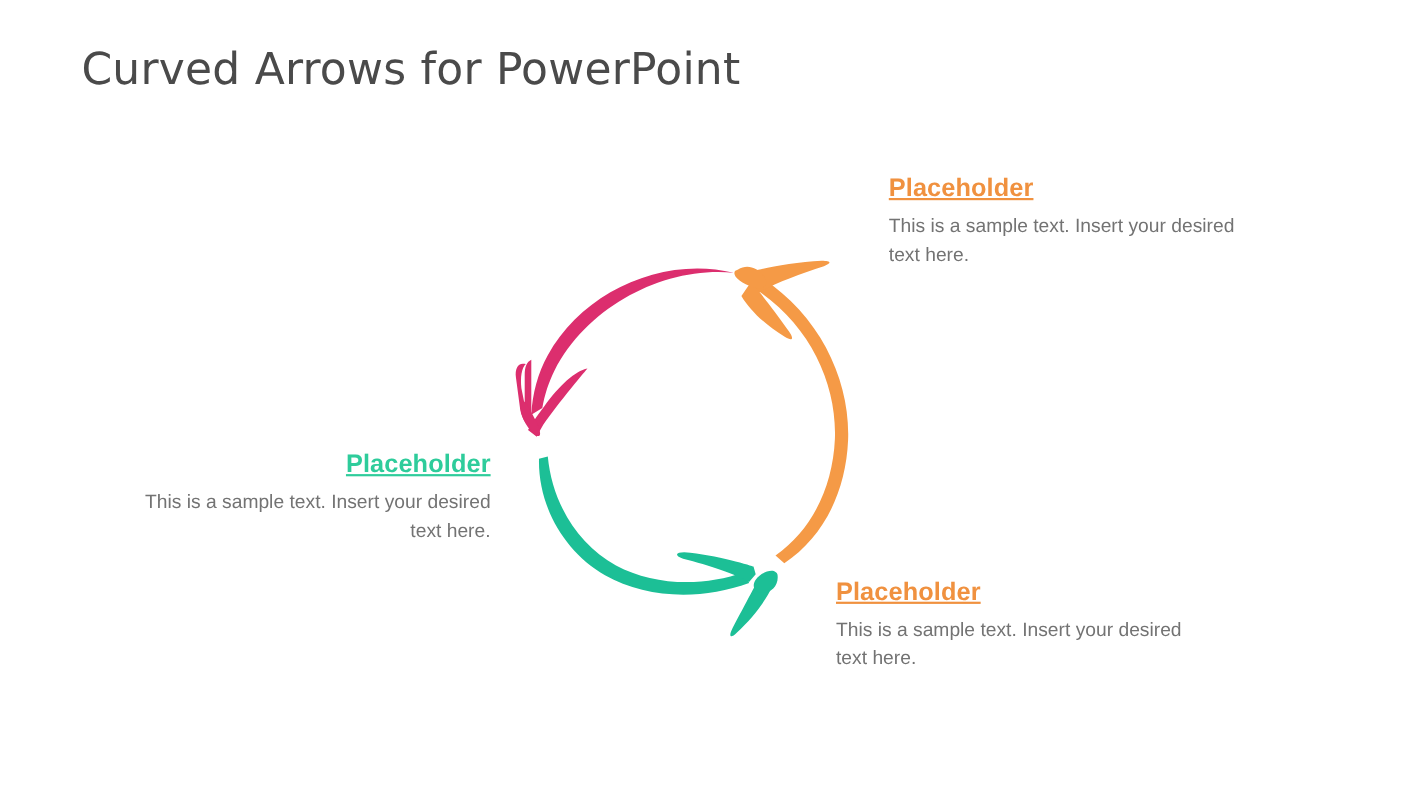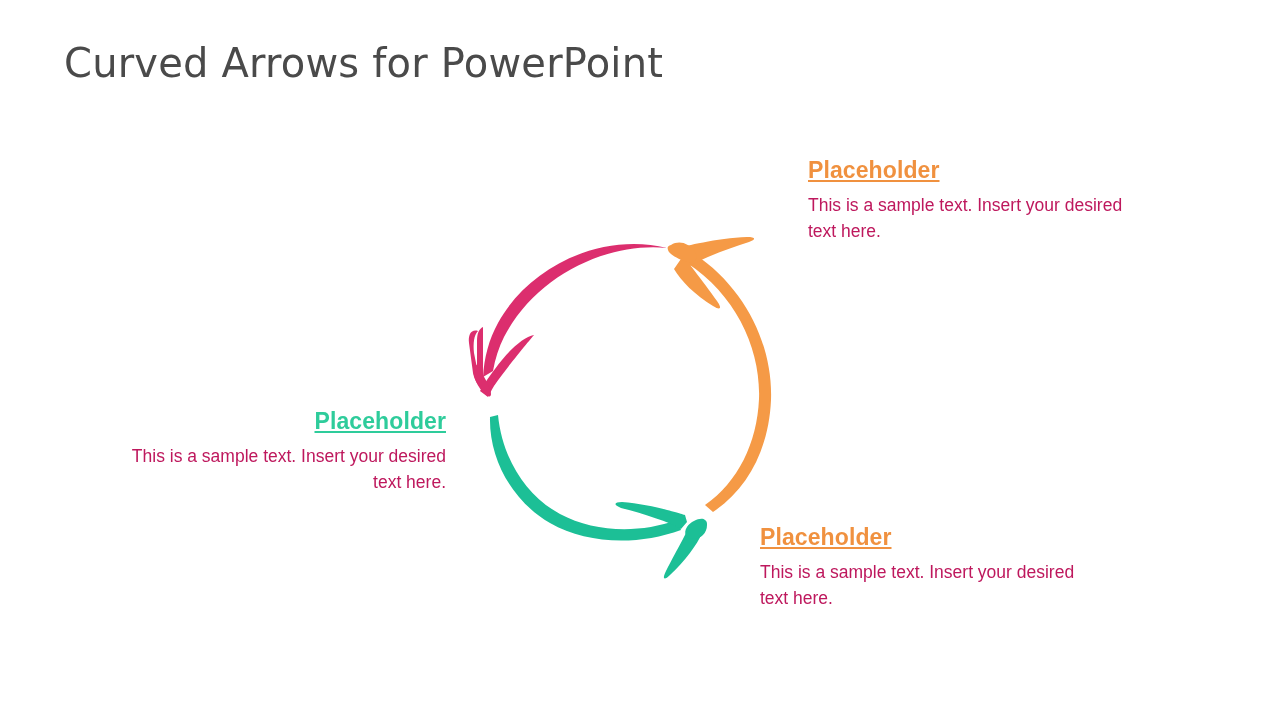--- a/index.html
+++ b/index.html
@@ -18,21 +18,21 @@
 
   .slide {
     position: absolute;
     inset: 0;
     background: #ffffff;
   }
 
   
   .slide-title {
     position: absolute;
-    left: 64px;
+    left: 74px;
     top: 40px;
     font-family: "DejaVu Sans", sans-serif;
     font-size: 40px;
     font-weight: 400;
     letter-spacing: 0.2px;
     color: #4a4a4a;
     white-space: nowrap;
   }
 
   
@@ -61,21 +61,21 @@
     letter-spacing: 0.1px;
     margin: 0 0 10px 0;
     line-height: 1.1;
     text-decoration: underline;
   }
   .block-body {
     font-family: "Liberation Sans", sans-serif;
     font-size: 17.5px;
     font-weight: 400;
     line-height: 1.45;
-    color: #be185d;
+    color: #737373;
     margin: 0;
   }
 
   #block-top-right {
     left: 808px;
     top: 158px;
     width: 330px;
     text-align: left;
   }
   #block-left {

